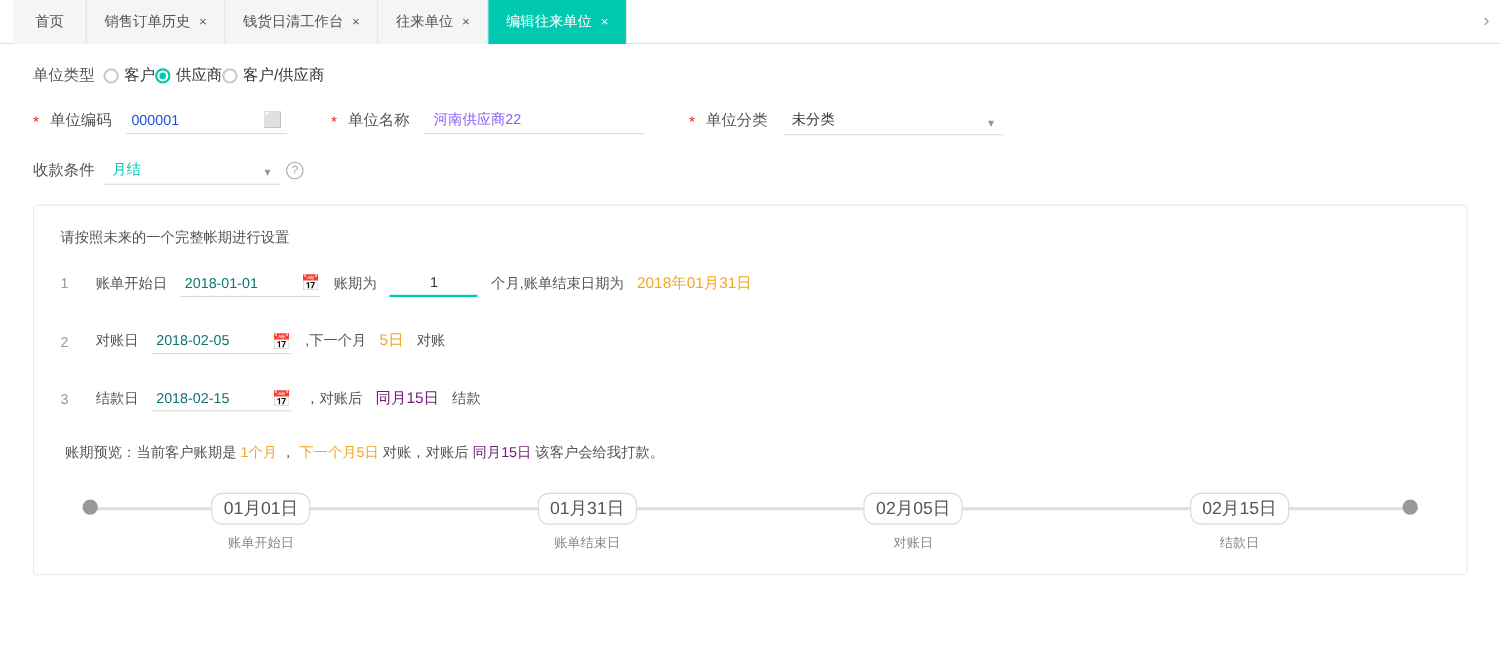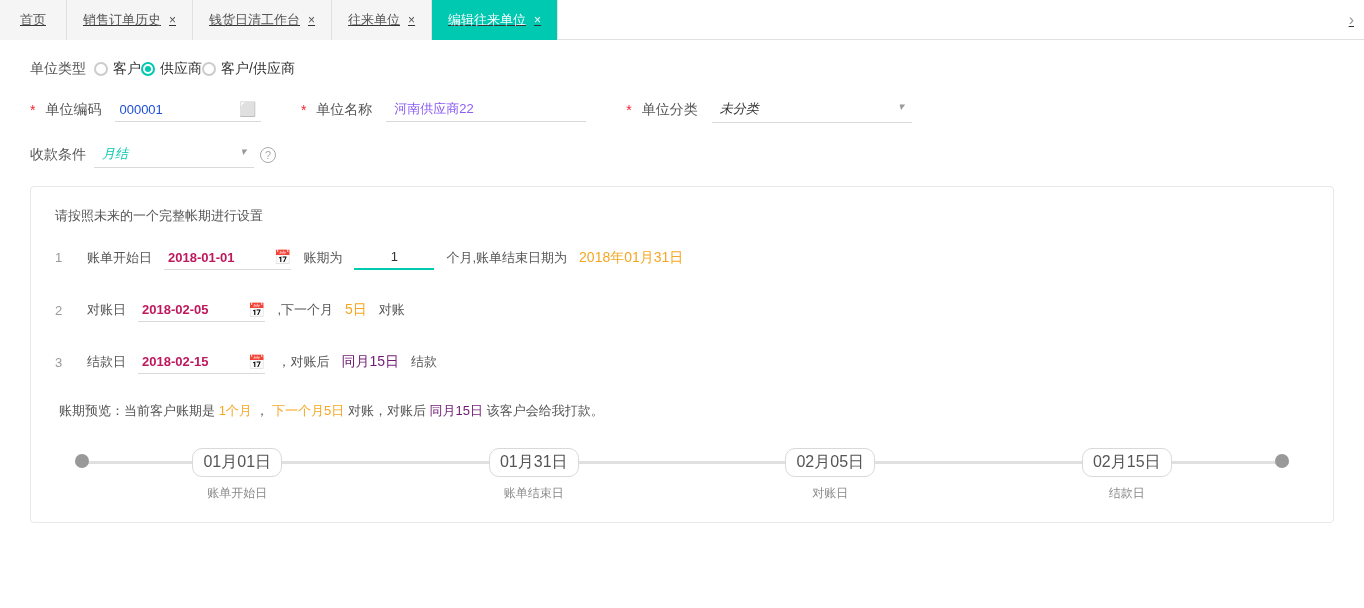--- a/index.html
+++ b/index.html
@@ -5,22 +5,21 @@
     * { box-sizing: border-box; margin: 0; padding: 0; }
     body { font-family: "Microsoft YaHei", "PingFang SC", sans-serif; font-size: 14px; color: #333; background: #f5f5f5; }
 
     
     .tab-bar {
       display: flex;
       align-items: center;
       background: #fff;
       border-bottom: 1px solid #e0e0e0;
       height: 40px;
-      padding-left: 0;
-      text-decoration: underline;
+      padding-left: 12px;
     }
     .tab-item {
       display: flex;
       align-items: center;
       padding: 0 16px;
       height: 40px;
       font-size: 13px;
       color: #555;
       cursor: pointer;
       border-right: 1px solid #e0e0e0;
@@ -129,26 +128,25 @@
     .field-icon {
       color: #aaa;
       cursor: pointer;
       font-size: 14px;
       padding: 0 4px;
     }
 
     
     .dropdown-wrap {
       display: flex;
-      align-items: flex-start;
+      align-items: flex-end;
       border-bottom: 1px solid #d9d9d9;
       padding: 4px 8px;
       min-width: 120px;
       cursor: pointer;
-      font-style: italic;
     }
     .dropdown-value {
       flex: 1;
       font-size: 13px;
     }
     .dropdown-value.highlight {
       color: #00c9b1;
     }
     .dropdown-arrow {
       color: #999;
@@ -207,25 +205,24 @@
     }
     .date-input-wrap {
       display: flex;
       align-items: center;
       border-bottom: 1px solid #d9d9d9;
     }
     .date-input {
       border: none;
       outline: none;
       font-size: 13px;
-      color: #be185d;
+      color: #0f766e;
       background: transparent;
       width: 110px;
       padding: 4px 4px;
-      font-weight: bold;
     }
     .calendar-icon {
       color: #00c9b1;
       cursor: pointer;
       font-size: 14px;
     }
     .row-text {
       font-size: 13px;
       color: #555;
     }

